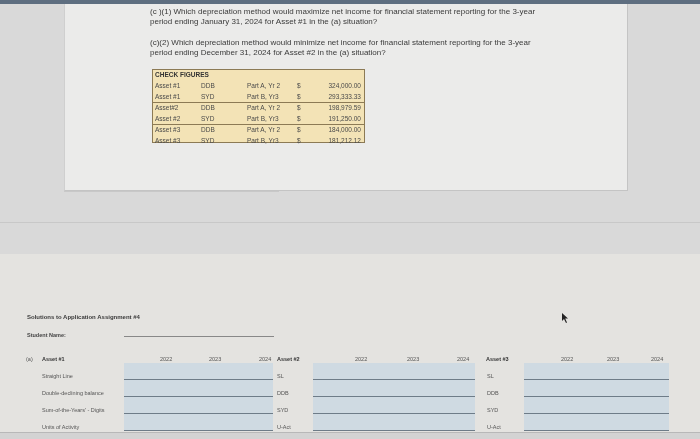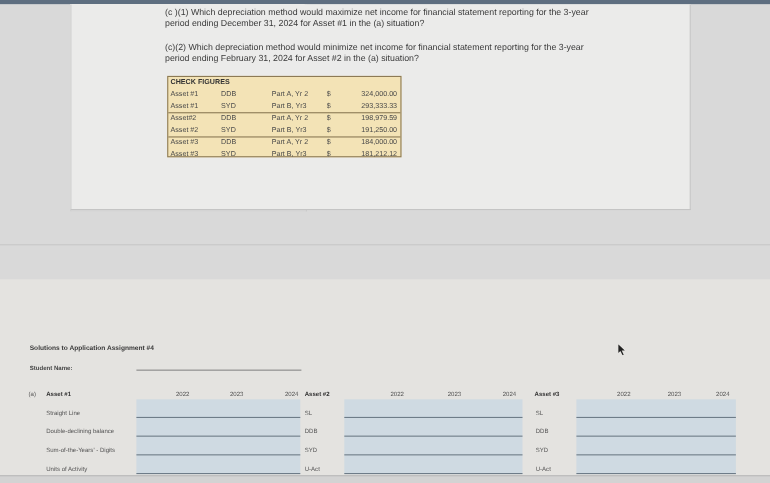--- a/index.html
+++ b/index.html
@@ -123,22 +123,22 @@
 <div style="position:absolute; left:64px; top:4px; width:214px; height:187px; background:#ebebea; box-sizing:border-box;"></div>
 <div style="position:absolute; left:64px; top:4px; width:214px; height:187px;"></div>
 <div style="position:absolute; left:64px; top:4px; width:214px; height:187px;"></div>
 <div style="position:absolute; left:64px; top:4px; width:614px; height:186px; background:#ebebea; box-sizing:border-box; border-left:1px solid #cfcfcf; border-right:1px solid #c4c4c4; border-bottom:1px solid #c4c4c4; width:214px;"></div>
 <div style="position:absolute; left:64px; top:4px; width:214px; height:186px;"></div>
 <div style="position:absolute; left:64px; top:4px; width:214px; height:186px;"></div>
 <div style="position:absolute; left:64px; top:4px; width:214px; height:187px; background:#ebebea; box-sizing:border-box; border-left:1px solid #cfcfcf; border-right:1px solid #c4c4c4; border-bottom:1px solid #c4c4c4;"></div>
 
 <div style="position:absolute; left:64px; top:4px; width:564px; height:187px; background:#ebebea; box-sizing:border-box; border-left:1px solid #cfcfcf; border-right:1px solid #c4c4c4; border-bottom:1px solid #c4c4c4;"></div>
 
-<div class="question q1" style="width:400px;">(c )(1) Which depreciation method would maximize net income for financial statement reporting for the 3-year period ending December 31, 2024 for Asset #1 in the (a) situation?</div>
-<div class="question q2" style="width:395px;">(c)(2) Which depreciation method would minimize net income for financial statement reporting for the 3-year period ending February 31, 2024 for Asset #2 in the (a) situation?</div>
+<div class="question q1" style="width:400px;">(c )(1) Which depreciation method would maximize net income for financial statement reporting for the 3-year period ending January 31, 2024 for Asset #1 in the (a) situation?</div>
+<div class="question q2" style="width:395px;">(c)(2) Which depreciation method would minimize net income for financial statement reporting for the 3-year period ending December 31, 2024 for Asset #2 in the (a) situation?</div>
 
 <div class="check-box">
   <div class="check-title">CHECK FIGURES</div>
   <div class="check-row">
     <span class="c-asset">Asset #1</span>
     <span class="c-method">DDB</span>
     <span class="c-part">Part A, Yr 2</span>
     <span class="c-dollar">$</span>
     <span class="c-amt">324,000.00</span>
   </div>

